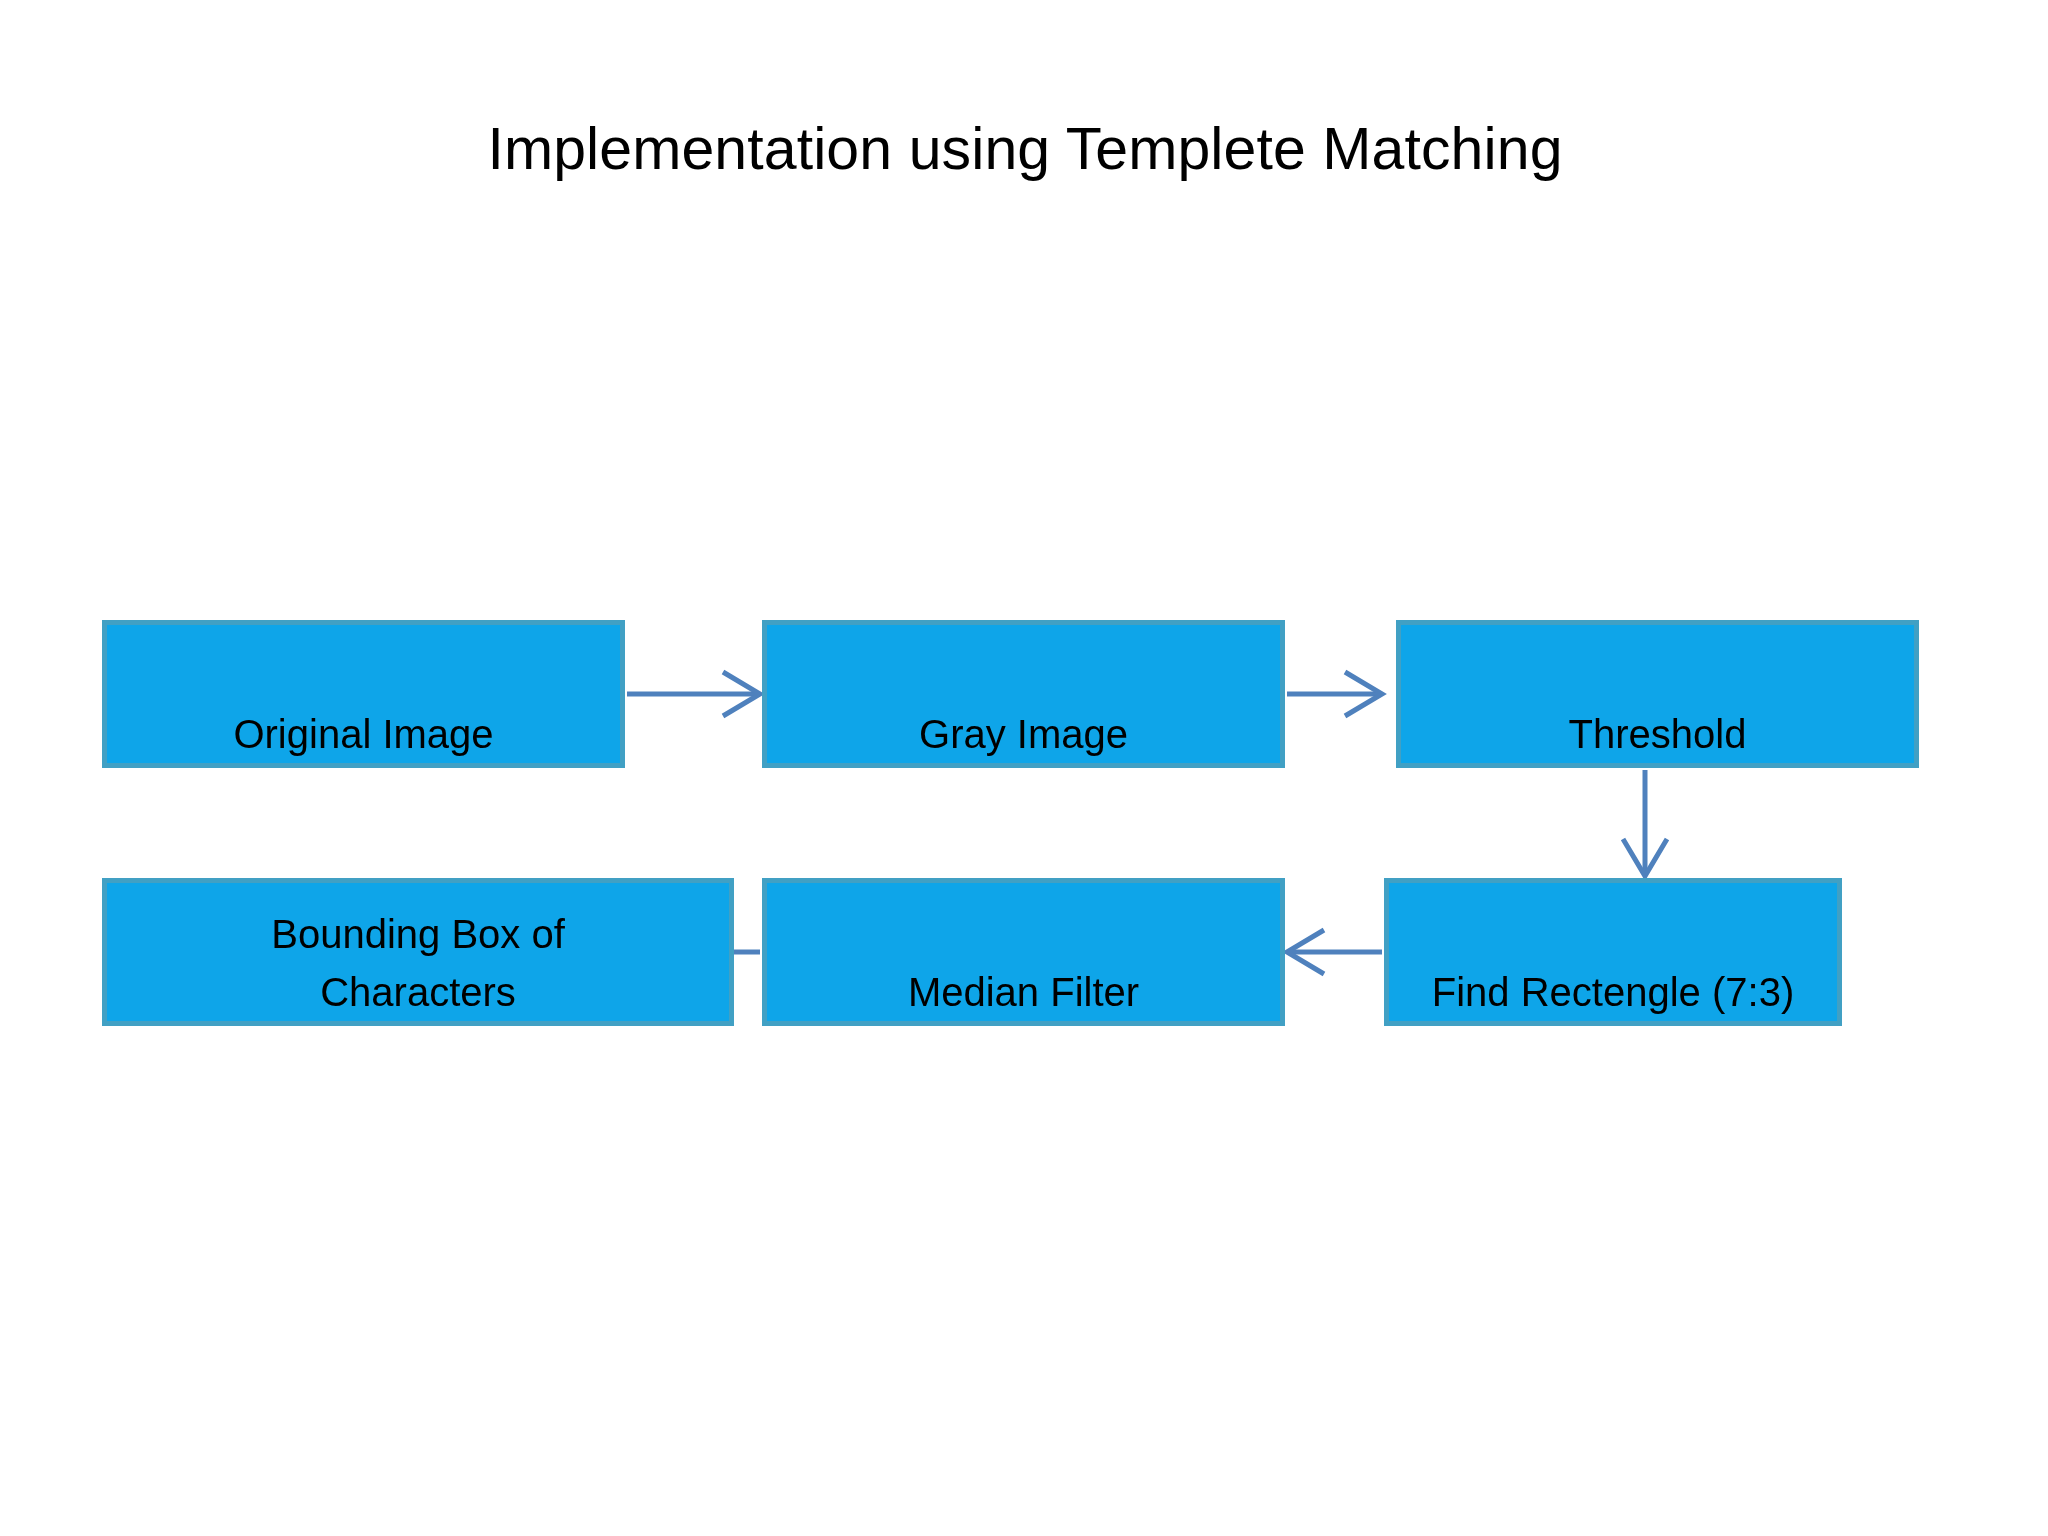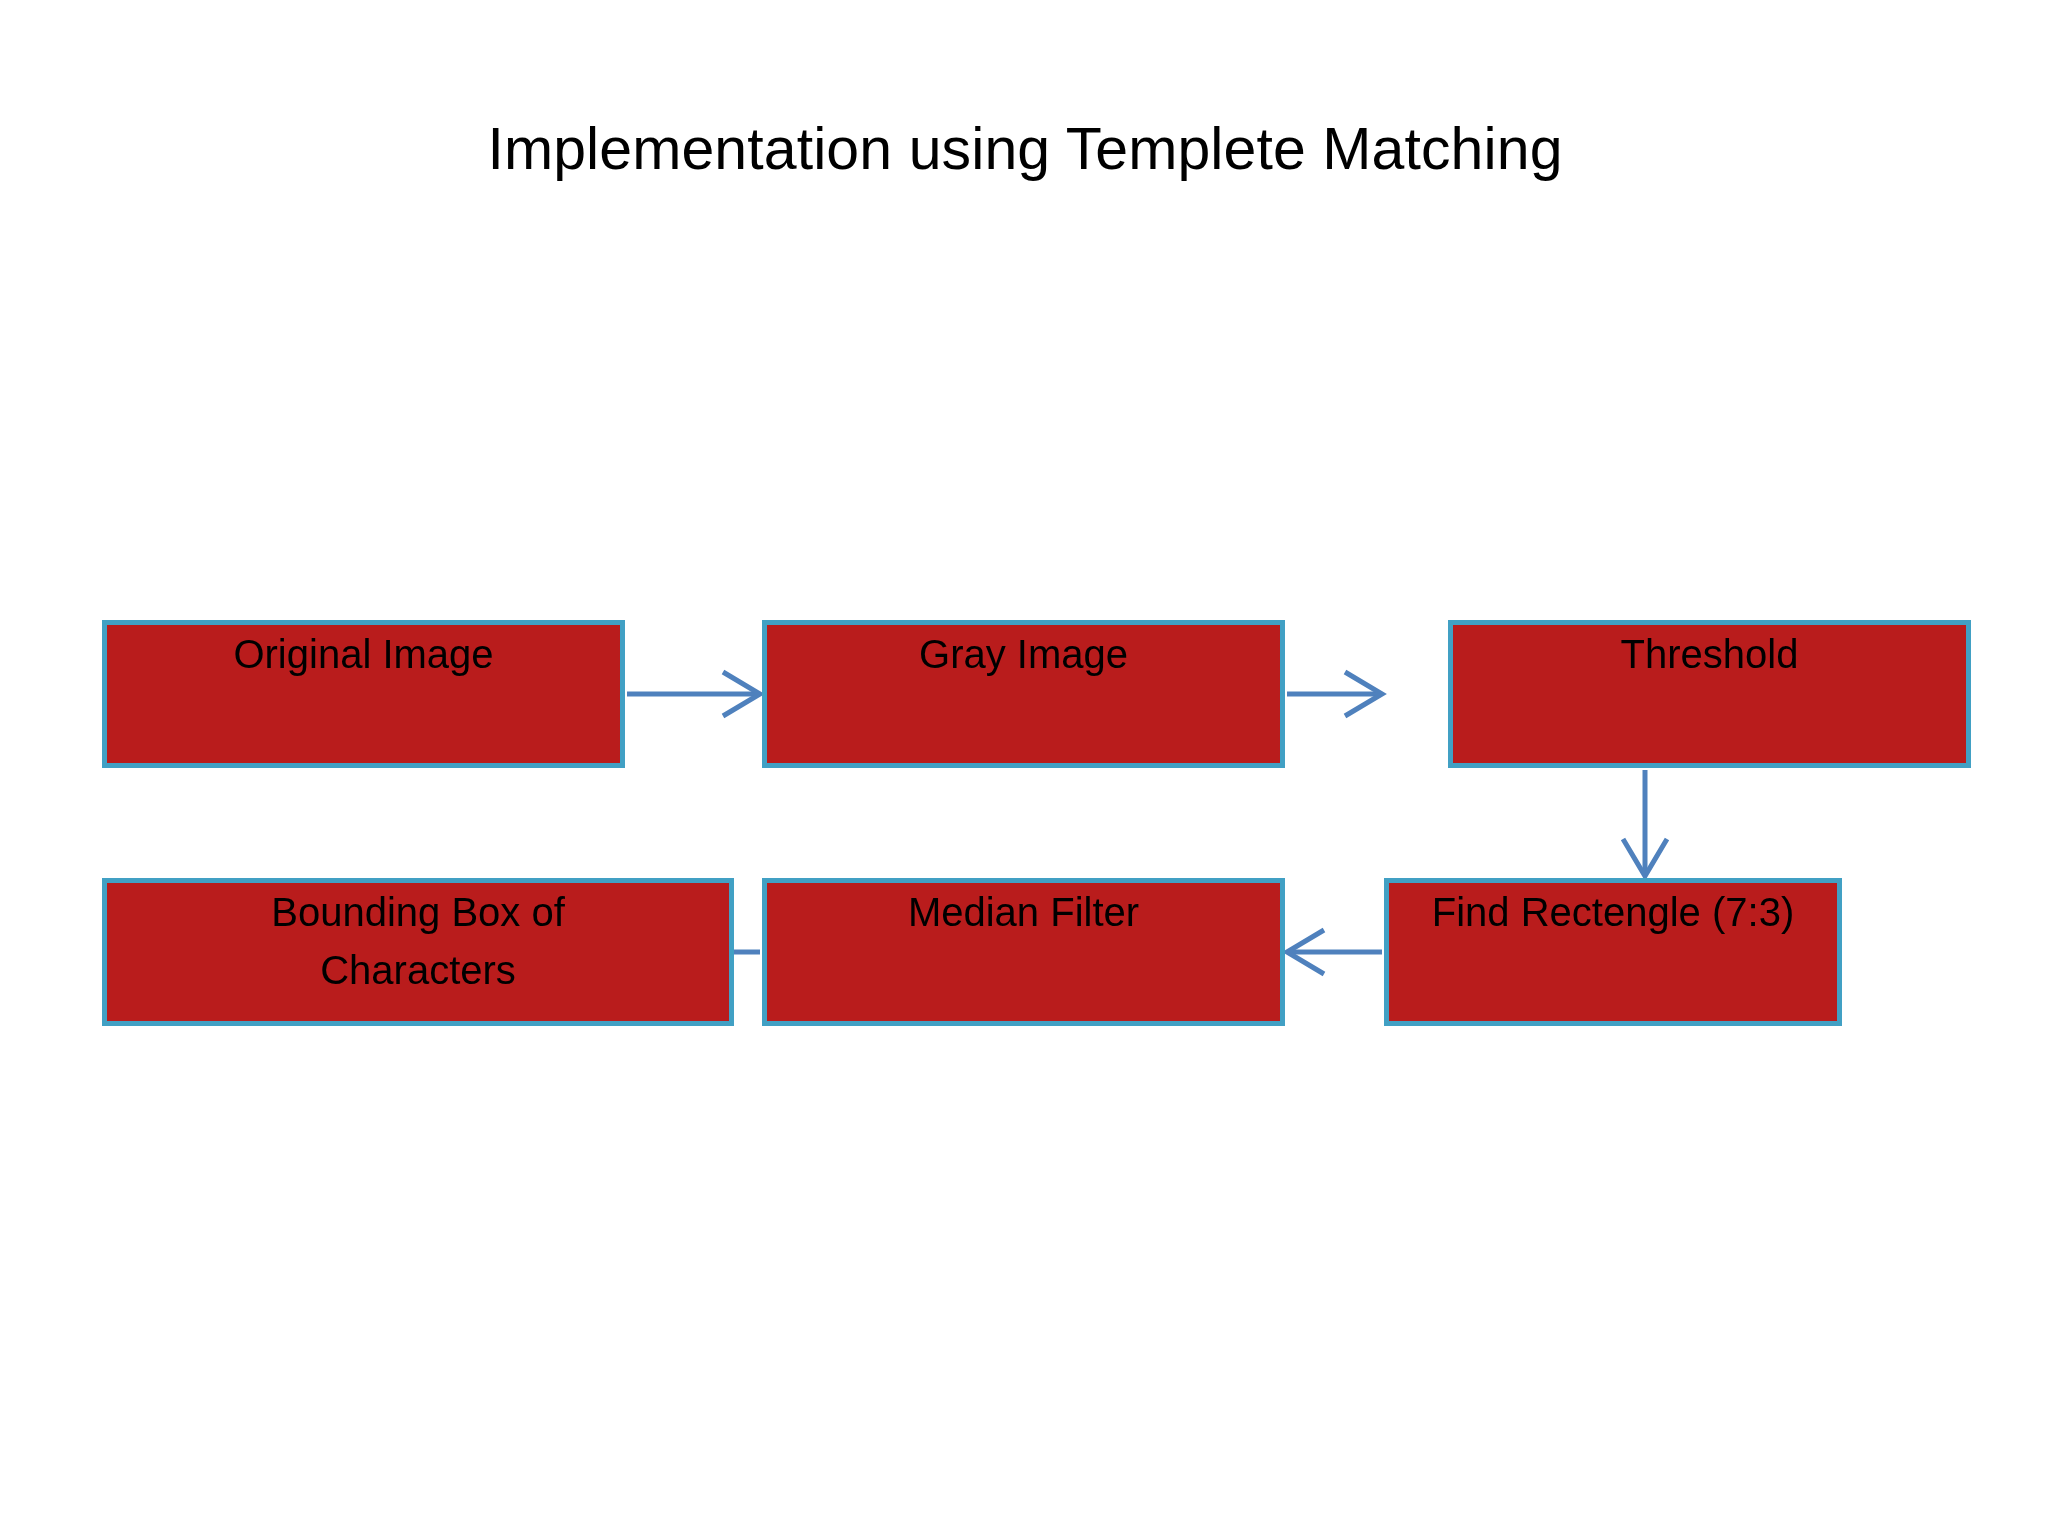--- a/index.html
+++ b/index.html
@@ -45,41 +45,41 @@
     position: absolute;
     left: 0;
     top: 0;
     width: 2048px;
     height: 1536px;
   }
 
   .node {
     position: absolute;
     box-sizing: border-box;
-    background: #b91c1c;
+    background: #0ea5e9;
     border: 5px solid #41a0c4;
     display: flex;
-    align-items: flex-start;
+    align-items: flex-end;
     justify-content: center;
     text-align: center;
     z-index: 2;
   }
   .node-label {
     font-family: "Liberation Sans", sans-serif;
     font-size: 40px;
     line-height: 58px;
     color: #000000;
     padding: 0 10px;
     white-space: pre-line;
   }
 
   
   #node-original-image { left: 102px;  top: 620px; width: 523px; height: 148px; }
   #node-gray-image     { left: 762px;  top: 620px; width: 523px; height: 148px; }
-  #node-threshold      { left: 1448px; top: 620px; width: 523px; height: 148px; }
+  #node-threshold      { left: 1396px; top: 620px; width: 523px; height: 148px; }
   
   #node-bounding-box   { left: 102px;  top: 878px; width: 632px; height: 148px; }
   #node-median-filter  { left: 762px;  top: 878px; width: 523px; height: 148px; }
   #node-find-rectangle { left: 1384px; top: 878px; width: 458px; height: 148px; }
 
   #arrows {
     position: absolute;
     left: 0; top: 0;
     width: 2048px; height: 1536px;
     z-index: 1;

